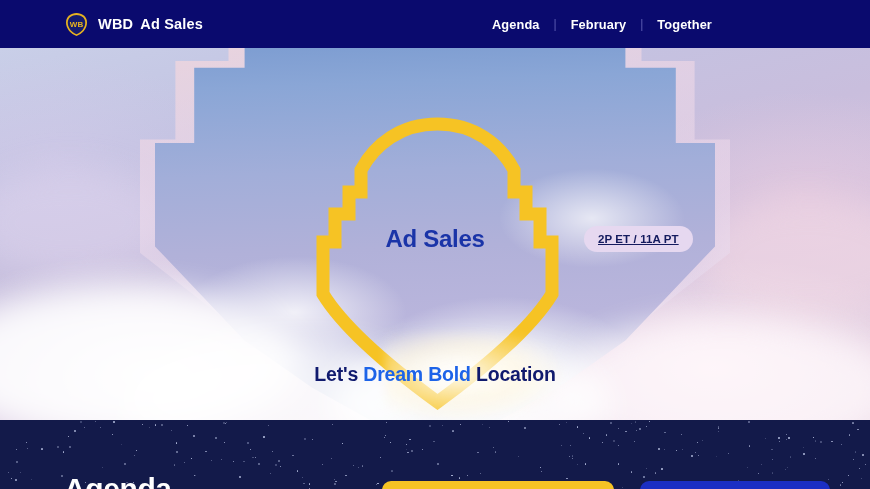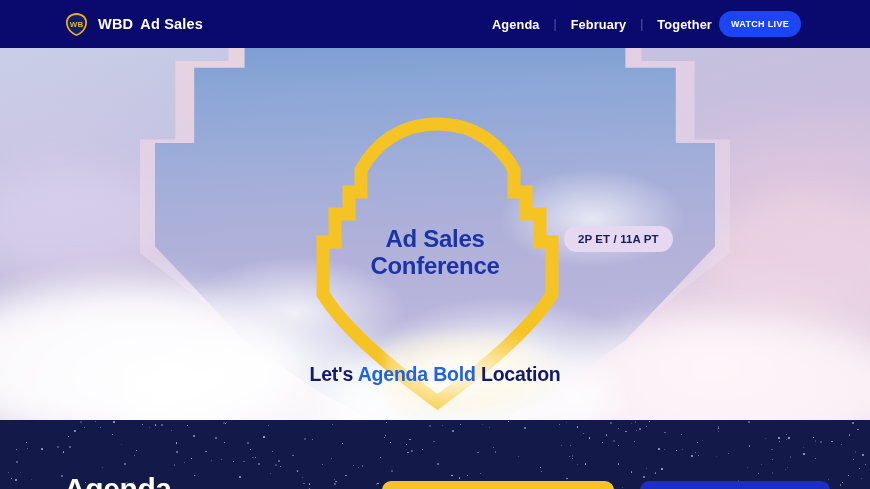--- a/index.html
+++ b/index.html
@@ -145,21 +145,21 @@
   .tagline .accent{ color:#1d63e8; }
 
   .pill{
     position:absolute; z-index:14;
     height:26px; border-radius:13px;
     display:flex; align-items:center; justify-content:center;
     font-size:11.5px; font-weight:700; color:#141b5e;
     letter-spacing:.1px; white-space:nowrap; padding:0 14px;
   }
   .pill-date{ left:200px; top:178px; background:#f6d7ee; }
-  .pill-time{ left:564px; top:178px; background:#e6d8f0; }
+  .pill-time{ left:584px; top:178px; background:#e6d8f0;text-decoration:underline; }
 
   
   .night{
     position:absolute; top:420px; left:0; width:870px; height:69px;
     background:#131a4a;
     overflow:hidden;
   }
   .stars{ position:absolute; inset:0; }
   .stars i{
     position:absolute; background:#cdd6f5; border-radius:50%;
@@ -198,24 +198,20 @@
   </div>
 
   <nav class="nav">
     <a href="#">Agenda</a>
     <span class="sep">|</span>
     <a href="#">February</a>
     <span class="sep">|</span>
     <a href="#">Together</a>
   </nav>
 
-  <button class="watch-live">
-    <span>WATCH</span>
-    <span class="lite">LIVE</span>
-  </button>
 </div>
 
 <div class="hero">
 
   <div class="cloud c5"></div>
   <div class="cloud c4"></div>
 
   <div class="shield-halo"></div>
   <div class="shield-mask"></div>
 
@@ -237,26 +233,25 @@
                L 247 124 L 235 124 L 235 96 L 221 96 L 221 74 L 209 74
                L 209 52
                C 195 26 169 6 132.5 6 Z" fill="none" stroke="#f6c324" stroke-width="13" stroke-linejoin="miter"></path>
     </svg>
   </div>
 
   <div class="pill pill-time">2P ET / 11A PT</div>
 
   <div class="hero-title">
     <div>Ad Sales</div>
-    <div>Conference</div>
   </div>
 
 
   <div class="tagline">
-    <span>Let's </span><span class="accent">Agenda Bold</span><span> Location</span>
+    <span>Let's </span><span class="accent">Dream Bold</span><span> Location</span>
   </div>
 </div>
 
 <div class="night">
   <div class="stars" id="starfield">
       <i style="left:211.3px;top:39.6px;width:0.87px;height:0.87px;opacity:0.55"></i>
       <i style="left:170.6px;top:10.1px;width:0.62px;height:0.62px;opacity:0.35"></i>
       <i style="left:196.2px;top:68.6px;width:1.29px;height:1.29px;opacity:0.86"></i>
       <i style="left:479.5px;top:52.7px;width:1.33px;height:1.33px;opacity:0.51"></i>
       <i style="left:507.8px;top:0.8px;width:0.75px;height:0.75px;opacity:0.82"></i>

